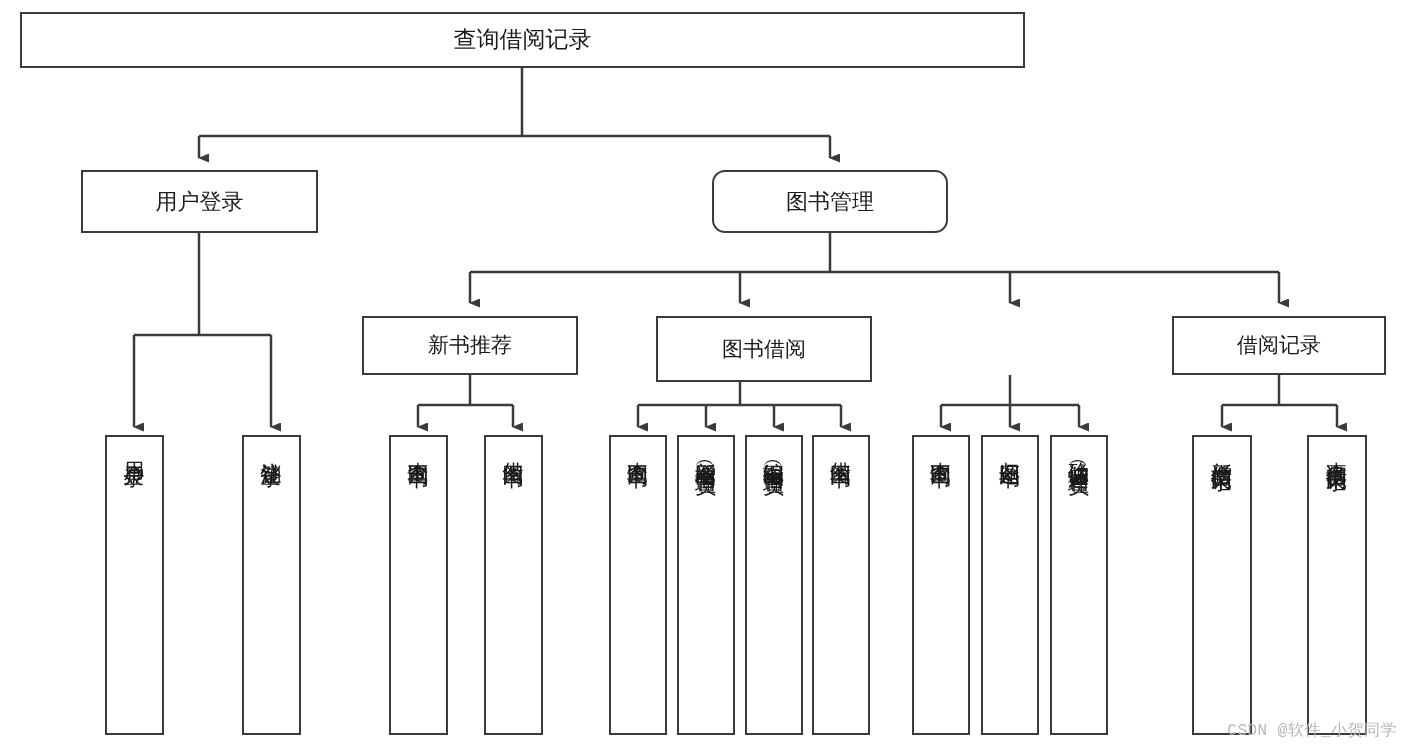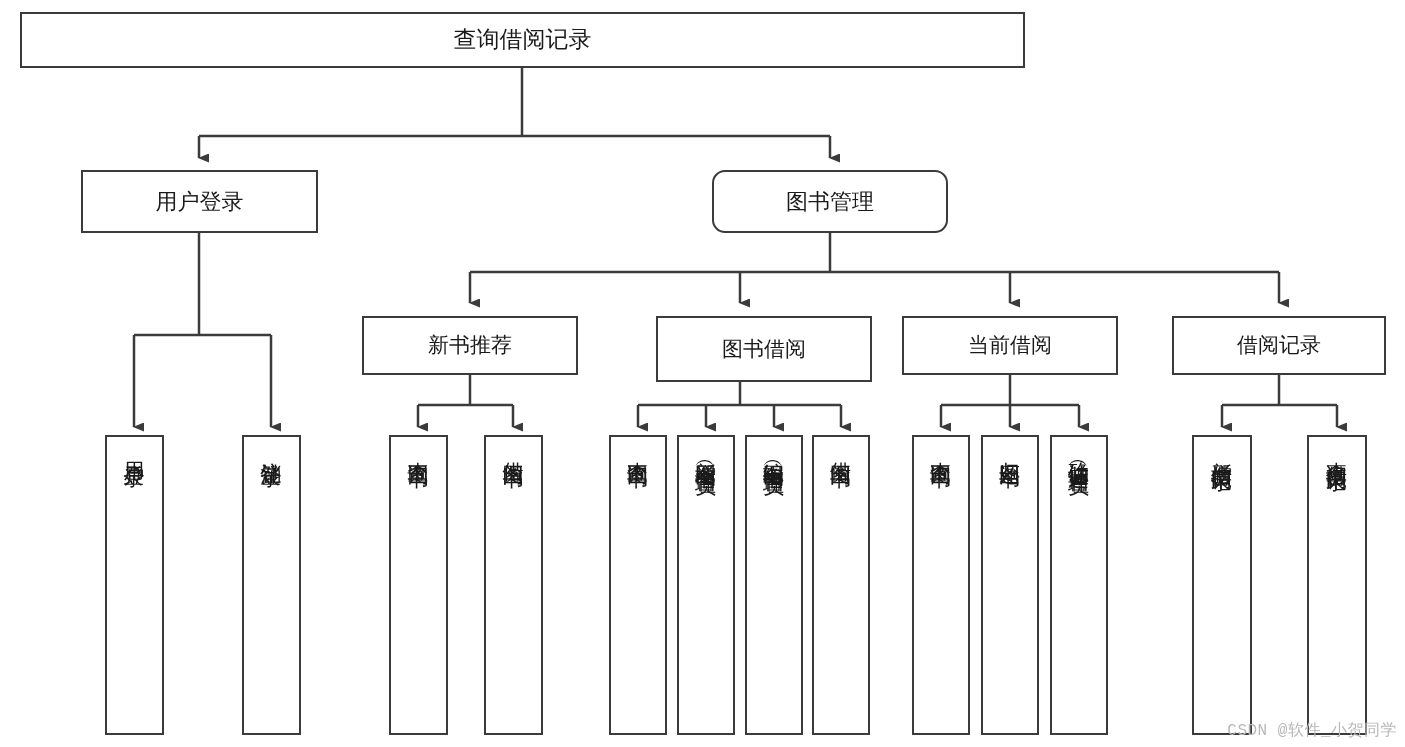--- a/index.html
+++ b/index.html
@@ -137,23 +137,20 @@
   <div class="node node-l2" style="left:712px; top:170px; width:236px; height:63px;border-radius:13px;">
     <span class="label">图书管理</span>
   </div>
 
   <div class="node node-l3" style="left:362px; top:316px; width:216px; height:59px;">
     <span class="label">新书推荐</span>
   </div>
   <div class="node node-l3" style="left:632px; top:316px; width:216px; height:66px;margin-left:24px;">
     <span class="label">图书借阅</span>
   </div>
-  <div class="node node-l3" style="left:902px; top:316px; width:216px; height:59px;">
-    <span class="label">当前借阅</span>
-  </div>
   <div class="node node-l3" style="left:1172px; top:316px; width:214px; height:59px;">
     <span class="label">借阅记录</span>
   </div>
 
   <div class="node node-leaf" style="left:105px; top:435px; width:59px; height:300px;">
     <span class="label">用户登录</span>
   </div>
   <div class="node node-leaf" style="left:242px; top:435px; width:59px; height:300px;">
     <span class="label">注销登录</span>
   </div>

